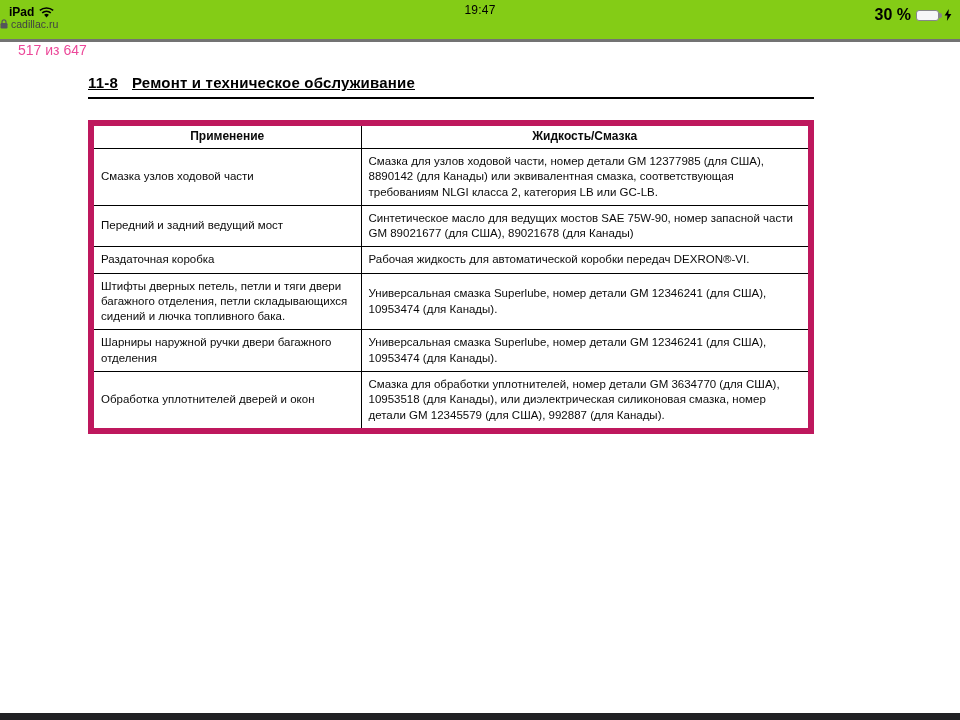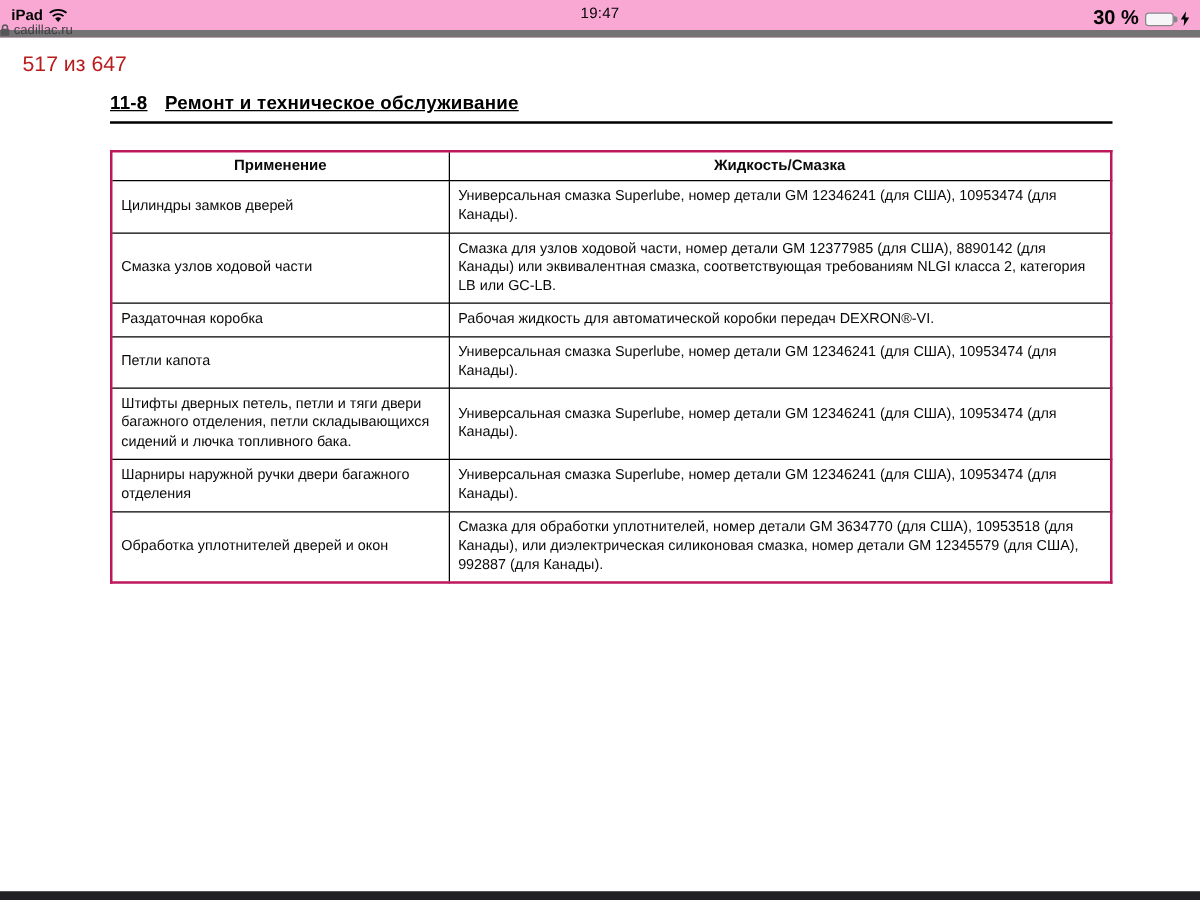--- a/index.html
+++ b/index.html
@@ -7,23 +7,23 @@
   body {
     font-family:"Liberation Sans","DejaVu Sans",sans-serif;
     background:#ffffff;
     position:relative;
     overflow:hidden;
     color:#000;
   }
 
   
   .status-bar {
-    position:absolute; top:0; left:0; right:0; height:30px;
-    background:#f9a8d4;
-    border-bottom:6px solid #737373;
+    position:absolute; top:0; left:0; right:0; height:42px;
+    background:#84cc16;
+    border-bottom:3px solid #737373;
   }
   .sb-left {
     position:absolute; left:9px; top:5px;
     display:flex; align-items:center; gap:5px;
     font-size:12px; font-weight:bold;
   }
   .sb-center {
     position:absolute; left:0; right:0; top:3px;
     text-align:center;
   }
@@ -48,44 +48,44 @@
   .battery::after {
     content:""; position:absolute; right:-3.5px; top:2.5px;
     width:2.5px; height:4.5px; background:#87878a;
     border-radius:0 2px 2px 0;
   }
   .battery-fill { height:100%; width:30%; background:#000; border-radius:1px; }
 
   
   .page-indicator {
     position:absolute; left:18px; top:42px;
-    font-size:17px; color:#b91c1c;
+    font-size:14px; color:#ec4899;
   }
 
   
   .document {
-    position:absolute; left:88px; top:74px; width:802px;
+    position:absolute; left:88px; top:74px; width:726px;
   }
   .doc-heading {
     font-size:15px; font-weight:bold;
     padding-bottom:6px;
     border-bottom:2px solid #000;
     letter-spacing:.2px;
   }
   .doc-heading .hnum { text-decoration:underline; margin-right:14px; }
   .doc-heading .htext { text-decoration:underline; }
 
   table.doc-table {
     width:100%;
     border-collapse:collapse;
     margin-top:21px;
     font-size:11.5px;
     line-height:1.33;
     color:#0a0a0a;
-    border:2px solid #be185d;
+    border:6px solid #be185d;
   }
   .doc-table th, .doc-table td {
     border:1px solid #000;
     padding:5px 7px;
     vertical-align:middle;
     text-align:left;
   }
   .doc-table th {
     text-align:center;
     font-weight:bold;
@@ -157,34 +157,30 @@
         <col>
       </colgroup>
     <thead>
       <tr>
         <th>Применение</th>
         <th>Жидкость/Смазка</th>
       </tr>
     </thead>
     <tbody>
       <tr>
-        <td>Цилиндры замков дверей</td>
-        <td>Универсальная смазка Superlube, номер детали GM 12346241 (для США), 10953474 (для Канады).</td>
-      </tr>
-      <tr>
         <td>Смазка узлов ходовой части</td>
         <td>Смазка для узлов ходовой части, номер детали GM 12377985 (для США), 8890142 (для Канады) или эквивалентная смазка, соответствующая требованиям NLGI класса 2, категория LB или GC-LB.</td>
       </tr>
       <tr>
+        <td>Передний и задний ведущий мост</td>
+        <td>Синтетическое масло для ведущих мостов SAE 75W-90, номер запасной части GM 89021677 (для США), 89021678 (для Канады)</td>
+      </tr>
+      <tr>
         <td>Раздаточная коробка</td>
         <td>Рабочая жидкость для автоматической коробки передач DEXRON®-VI.</td>
-      </tr>
-      <tr>
-        <td>Петли капота</td>
-        <td>Универсальная смазка Superlube, номер детали GM 12346241 (для США), 10953474 (для Канады).</td>
       </tr>
       <tr>
         <td>Штифты дверных петель, петли и тяги двери багажного отделения, петли складывающихся сидений и лючка топливного бака.</td>
         <td>Универсальная смазка Superlube, номер детали GM 12346241 (для США), 10953474 (для Канады).</td>
       </tr>
       <tr>
         <td>Шарниры наружной ручки двери багажного отделения</td>
         <td>Универсальная смазка Superlube, номер детали GM 12346241 (для США), 10953474 (для Канады).</td>
       </tr>
       <tr>

